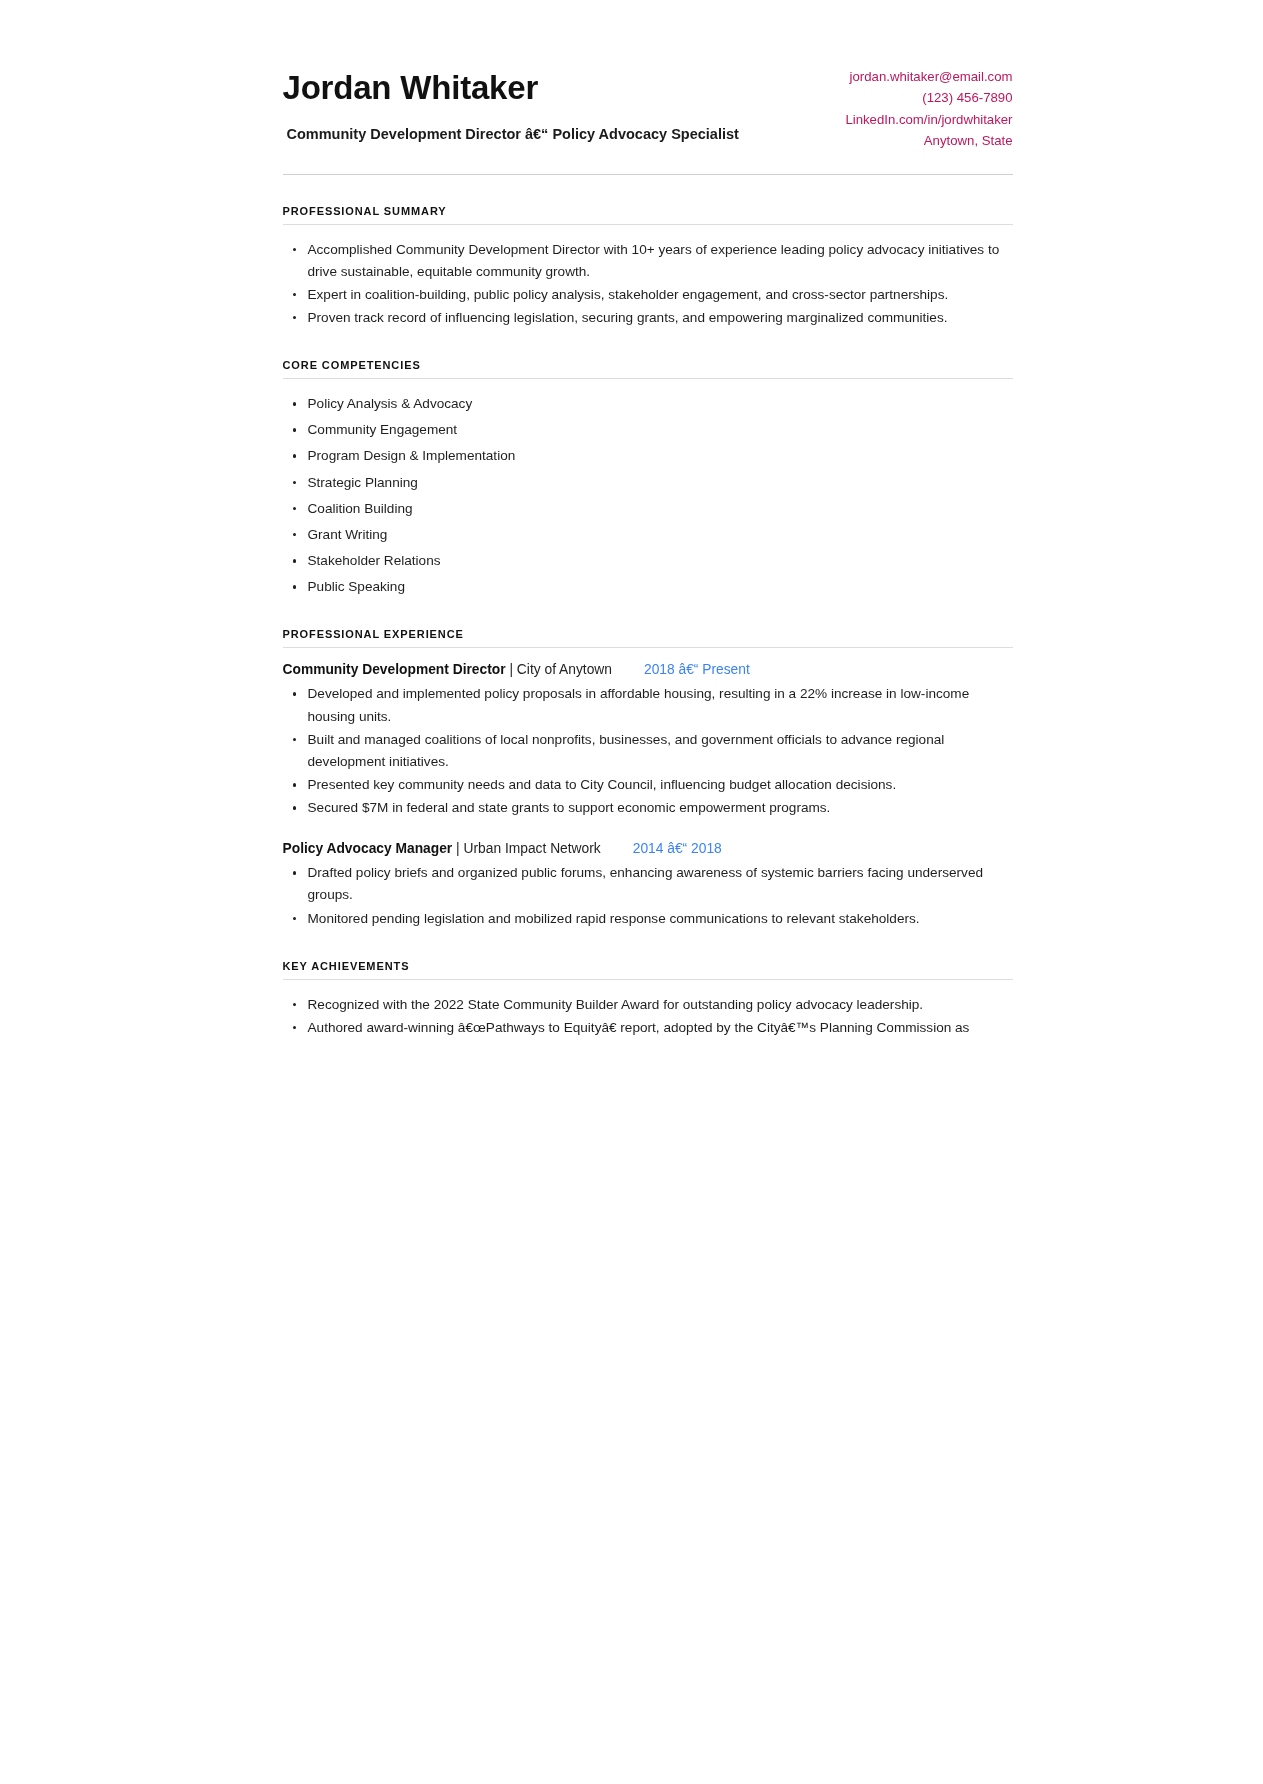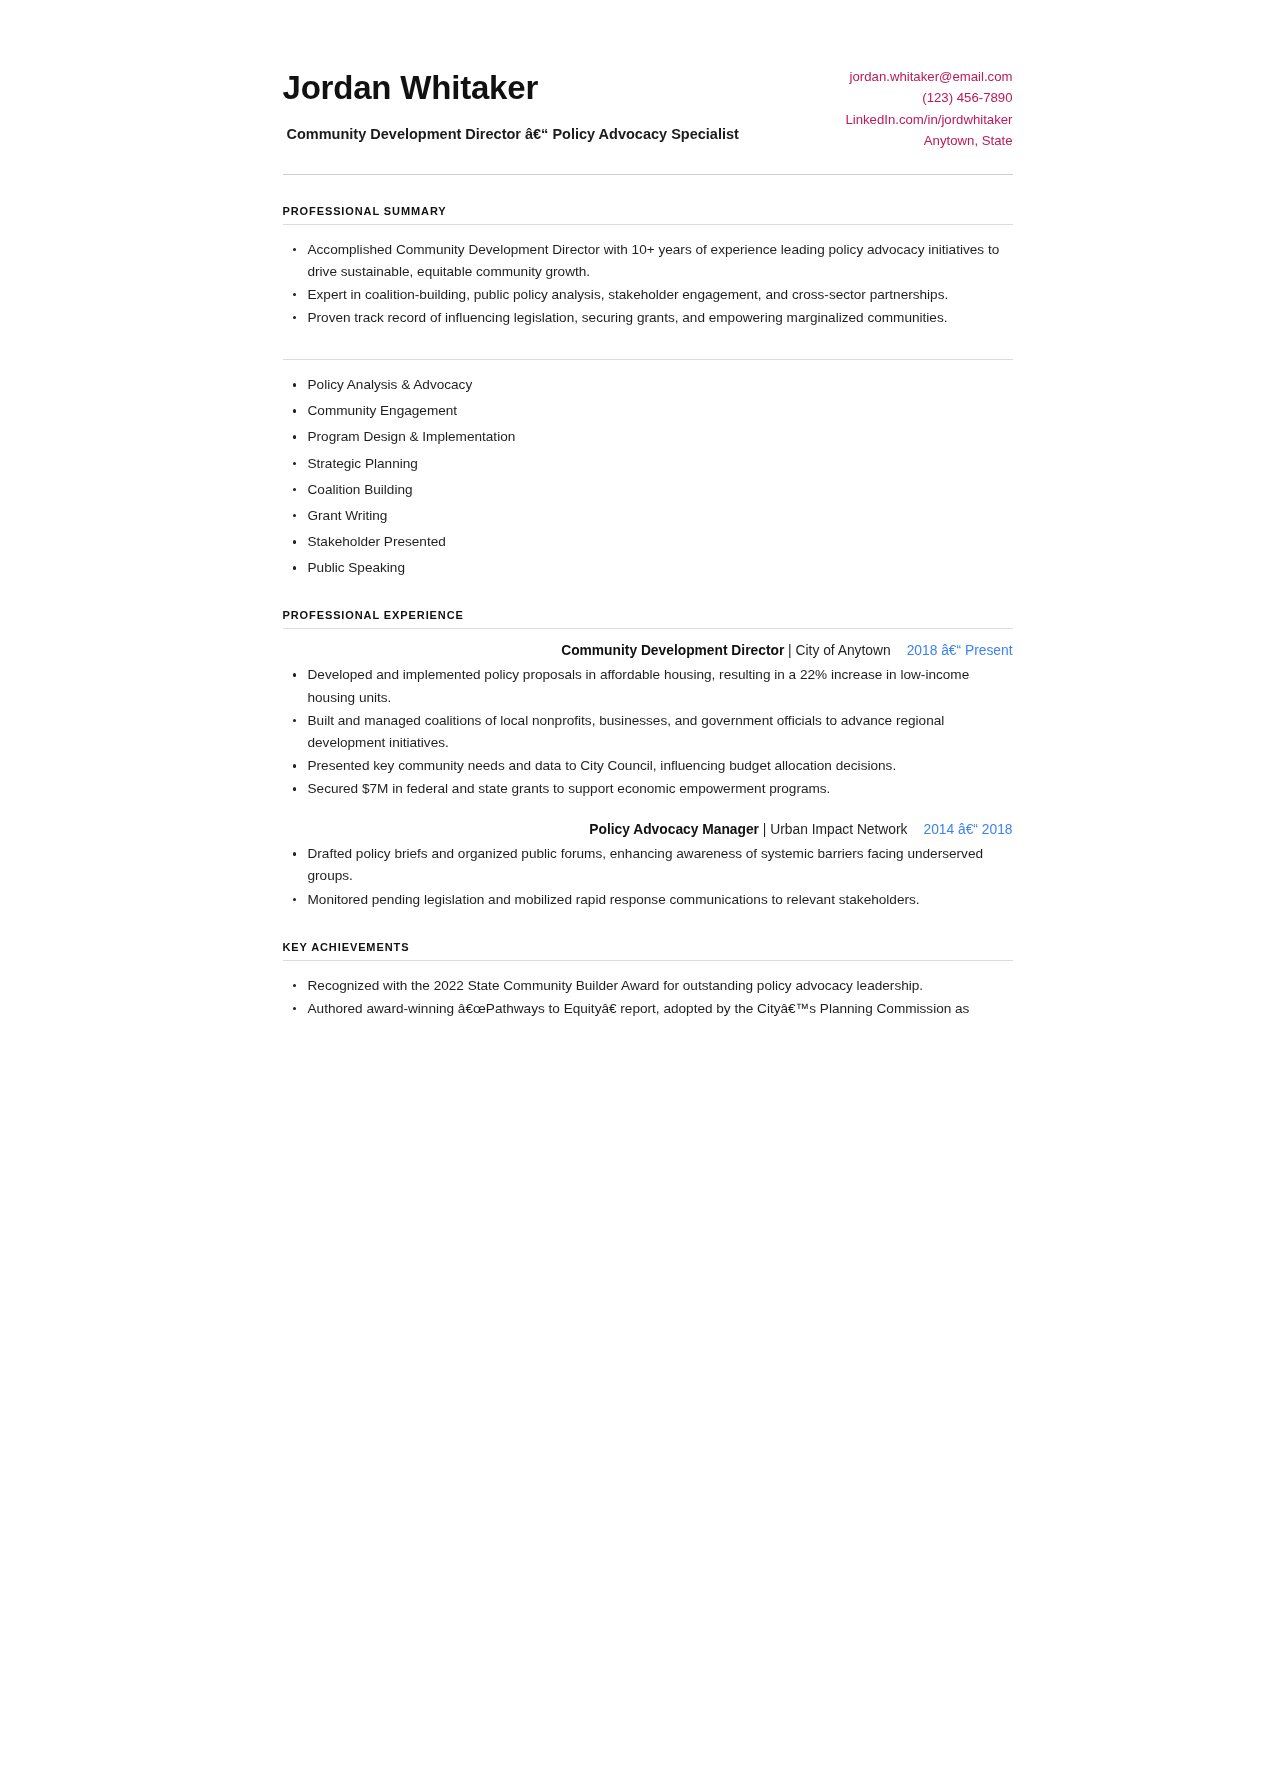--- a/index.html
+++ b/index.html
@@ -119,24 +119,25 @@
   }
 
   ul.compact > li { margin-bottom: 4px; }
 
   
   .job { margin-bottom: 4px; }
   .job + .job { margin-top: 22px; }
 
   .job-head {
     display: flex;
-    justify-content: flex-end;
+    justify-content: flex-start;
     align-items: baseline;
     font-size: 13.8px;
     margin-bottom: 6px;
+    gap: 16px;
   }
   .job-title {
     font-weight: bold;
     color: #111111;
   }
   .job-company {
     font-weight: normal;
     color: #242424;
   }
   .job-dates {
@@ -171,29 +172,30 @@
         <div class="section-title">PROFESSIONAL SUMMARY</div>
         <hr class="section-rule">
         <ul class="bullets" id="summary-list">
             <li>Accomplished Community Development Director with 10+ years of experience leading policy advocacy initiatives to drive sustainable, equitable community growth.</li>
             <li>Expert in coalition-building, public policy analysis, stakeholder engagement, and cross-sector partnerships.</li>
             <li>Proven track record of influencing legislation, securing grants, and empowering marginalized communities.</li>
           </ul>
       </div>
 
       <div class="section">
+        <div class="section-title">CORE COMPETENCIES</div>
         <hr class="section-rule">
         <ul class="bullets compact" id="competency-list">
             <li>Policy Analysis &amp; Advocacy</li>
             <li>Community Engagement</li>
             <li>Program Design &amp; Implementation</li>
             <li>Strategic Planning</li>
             <li>Coalition Building</li>
             <li>Grant Writing</li>
-            <li>Stakeholder Presented</li>
+            <li>Stakeholder Relations</li>
             <li>Public Speaking</li>
           </ul>
       </div>
 
       <div class="section">
         <div class="section-title">PROFESSIONAL EXPERIENCE</div>
         <hr class="section-rule">
         <div id="experience-list">
             <div class="job">
               <div class="job-head">

